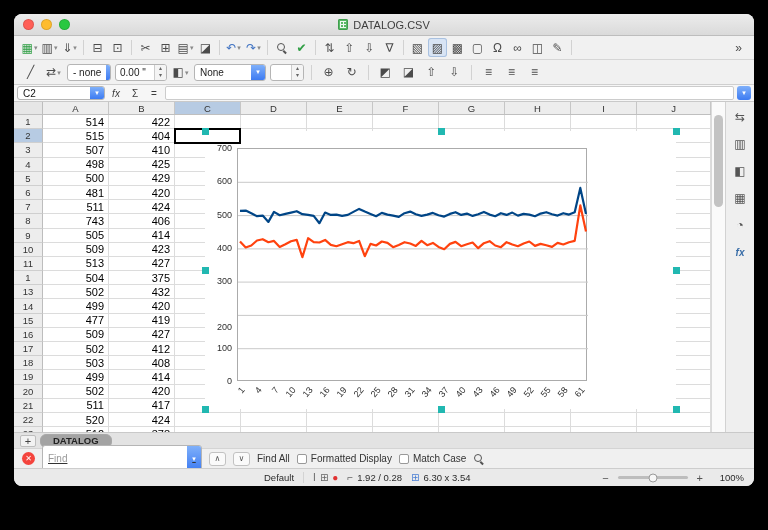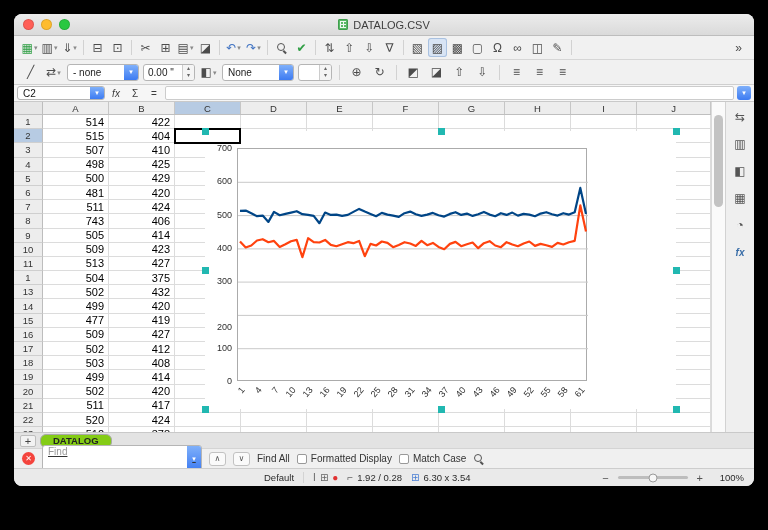--- a/index.html
+++ b/index.html
@@ -93,29 +93,29 @@
   .sidebar{width:29px;flex:0 0 29px;background:#efefef;border-left:1px solid #d2d2d2;
     display:flex;flex-direction:column;align-items:center;padding-top:6px;gap:9px;}
   .sbi{width:20px;height:18px;display:flex;align-items:center;justify-content:center;
     font-size:12px;color:#555;border-radius:3px;}
   .sbi.fx{font-size:10px;font-style:italic;font-weight:bold;color:#3a6ea8;}
   
   .tabbar{height:16px;flex:0 0 16px;background:#e3e3e3;border-top:1px solid #c9c9c9;
     display:flex;align-items:center;padding-left:6px;gap:4px;}
   .tab-add{width:16px;height:12px;display:flex;align-items:center;justify-content:center;
     font-size:11px;color:#444;border:1px solid #bdbdbd;border-radius:2px;background:#f2f2f2;}
-  .sheet-tab{height:14px;background:#84cc16;border:1px solid #a8a8a8;border-radius:6px;
+  .sheet-tab{height:14px;background:#a3a3a3;border:1px solid #a8a8a8;border-radius:6px;
     display:flex;align-items:center;padding:0 12px;font-size:9.5px;font-weight:bold;color:#222;}
   
   .findbar{height:20px;flex:0 0 20px;background:#f0f0f0;border-top:1px solid #d4d4d4;
     display:flex;align-items:center;gap:7px;padding:0 8px;font-size:10px;color:#333;}
   .find-close{width:13px;height:13px;border-radius:50%;background:#f4443d;
     display:flex;align-items:center;justify-content:center;color:#fff;font-size:8px;line-height:1;}
   .find-combo{display:flex;width:160px;height:27px;border:1px solid #b5b5b5;border-radius:3px;
-    background:#fff;overflow:hidden;text-decoration:underline;}
+    background:#fff;overflow:hidden;align-items:center;text-decoration:underline;}
   .find-combo .ph{flex:1;font-size:10px;color:#999;padding-left:5px;}
   .chev{width:17px;height:14px;border:1px solid #c2c2c2;border-radius:3px;background:#fafafa;
     display:flex;align-items:center;justify-content:center;font-size:8px;color:#555;}
   .chk{display:flex;align-items:center;gap:4px;}
   .chk .box{width:10px;height:10px;background:#fff;border:1px solid #999;border-radius:2px;}
   .mag{position:relative;width:12px;height:12px;display:inline-block;}
   .mag::before{content:"";position:absolute;left:1px;top:1px;width:6px;height:6px;
     border:1.5px solid #555;border-radius:50%;}
   .mag::after{content:"";position:absolute;left:8px;top:8px;width:4px;height:1.5px;
     background:#555;transform:rotate(45deg);transform-origin:0 0;}
@@ -244,21 +244,21 @@
     </div>
 
   <div class="toolbar2">
       <div class="tbi">
         <span>╱</span>
       </div>
       <div class="tbi">
         <span>⇄</span>
         <span class="dd">▾</span>
       </div>
-      <div class="combo" style="width: 72px;">
+      <div class="combo" style="width: 44px;">
         <span class="val">- none</span>
         <span class="dd-btn"></span>
       </div>
       <div class="spin" style="width: 52px;">
         <span class="val">0.00 "</span>
         <div class="steps">
           <span>▴</span>
           <span>▾</span>
         </div>
       </div>

